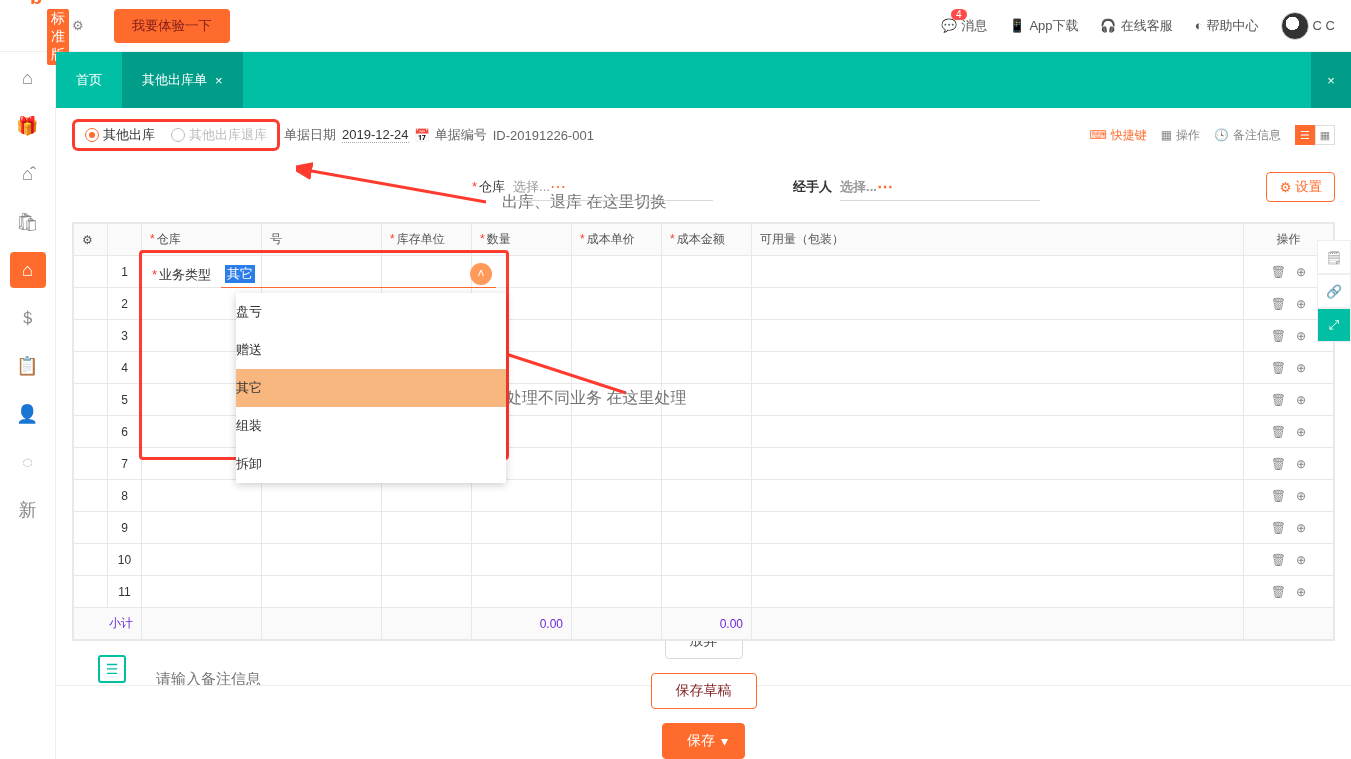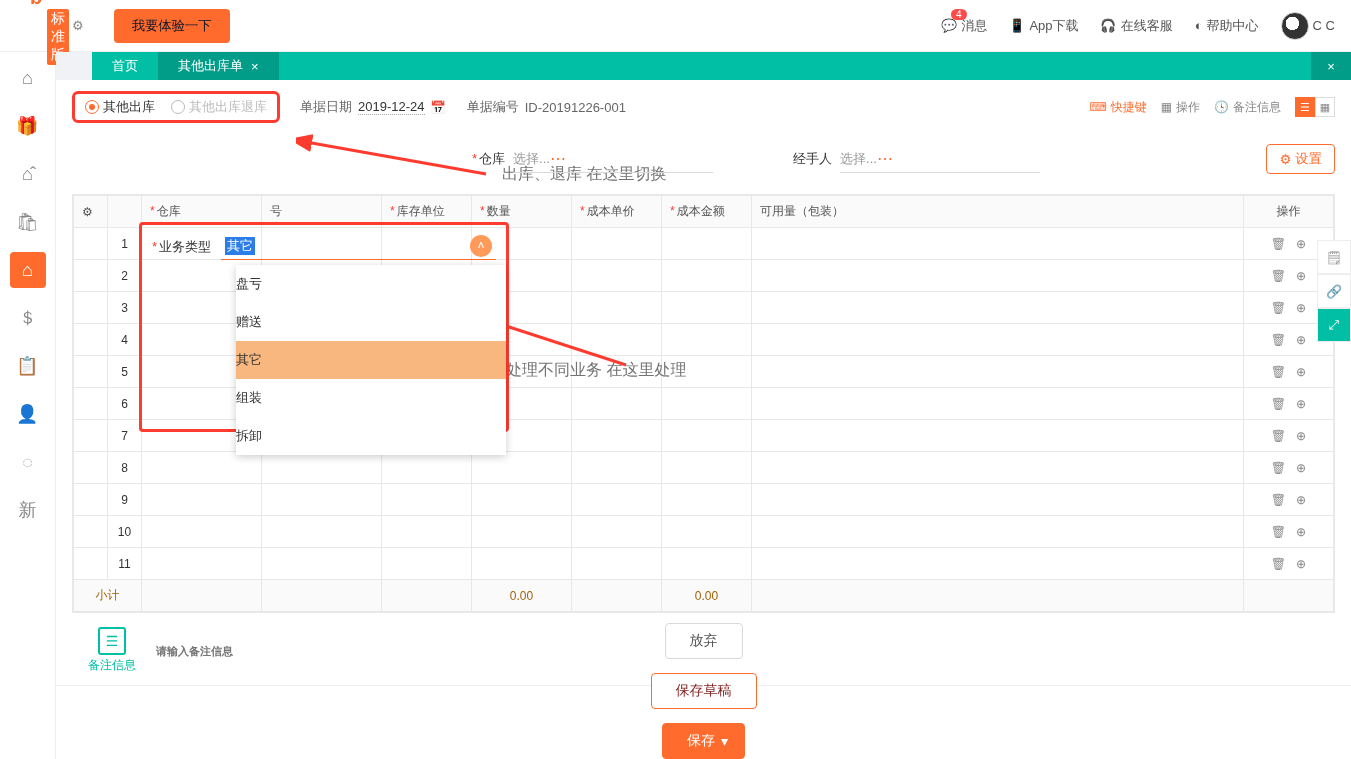--- a/index.html
+++ b/index.html
@@ -4,38 +4,38 @@
 <style>
 * { box-sizing: border-box; margin: 0; padding: 0; }
 body { font-family: "Microsoft YaHei", Arial, sans-serif; font-size: 13px; color: #333; background: #f5f5f5; overflow: hidden; }
 .top-bar { height: 52px; background: #fff; border-bottom: 1px solid #eee; display: flex; align-items: center; padding: 0 16px; position: relative; }
 .logo { width: 40px; display:flex; flex-direction:column; align-items:center; color:#ff6b2d; }
 .logo-icon { font-size: 20px; font-weight: bold; }
 .logo-text { font-size: 14px; background:#ff6b2d; color:#fff; padding:1px 4px; border-radius:2px;margin-left:44px; }
 .org-select { margin-left: 30px; width: 240px; height: 32px; border-bottom: 1px solid #d9d9d9; display: flex; align-items: center; justify-content: space-between; padding: 0 4px; color:#333; }
 .org-select .chev { color:#ff6b2d; }
 .gear-top { margin-left: 16px; color:#888; cursor:pointer; }
-.try-btn { margin-left: 30px; background:#ff6b2d; color:#0f172a; border:none; padding:8px 18px; border-radius:4px; cursor:pointer; }
+.try-btn { margin-left: 30px; background:#ff6b2d; color:#7f1d1d; border:none; padding:8px 18px; border-radius:4px; cursor:pointer; }
 .top-right { margin-left: auto; display:flex; align-items:center; gap:22px; color:#555; }
 .top-right .item { display:flex; align-items:center; gap:4px; cursor:pointer; position:relative; }
 .badge { position:absolute; top:-8px; left:10px; background:#ff4a4a; color:#fff; font-size:10px; border-radius:8px; padding:0 5px; }
 .avatar { width:28px; height:28px; border-radius:50%; background: radial-gradient(circle at 40% 40%, #fff 30%, #333 31%); border:1px solid #ccc; }
 .layout { display:flex; height: calc(100vh - 52px); }
 .sidebar { width:56px; background:#fff; border-right:1px solid #eee; display:flex; flex-direction:column; align-items:center; padding-top:8px; gap:12px; }
 .sidebar .icn { width:36px; height:36px; display:flex; align-items:center; justify-content:center; color:#888; border-radius:4px; cursor:pointer; font-size:18px; }
 .sidebar .icn.active { background:#ff6b2d; color:#fff; }
 .main { flex:1; display:flex; flex-direction:column; background:#f0f2f5; position:relative; }
-.tabs { height:28px; background:#00bfa5; display:flex; align-items:stretch; color:#fff;margin-left:36px; }
+.tabs { height:56px; background:#00bfa5; display:flex; align-items:stretch; color:#fff; }
 .tab { padding:0 20px; display:flex; align-items:center; gap:8px; cursor:pointer; }
 .tab.home { background:#00bfa5; }
 .tab.active { background:#019d89;text-align:right; }
 .tabs-close { margin-left:auto; width:40px; display:flex; align-items:center; justify-content:center; background:#019d89; cursor:pointer; }
 .content { flex:1; background:#fff; margin:0; padding:0; display:flex; flex-direction:column; overflow:hidden; position:relative; }
 .content-inner { flex:1; overflow:auto; padding: 0 16px; }
-.doc-header { display:flex; align-items:center; height:54px; gap:20px; position:relative; }
+.doc-header { display:flex; align-items:center; height:54px; gap:4px; position:relative; }
 .radio-group { border:3px solid #ff3b30; border-radius:6px; padding:4px 10px; display:flex; gap:16px; }
 .radio { display:flex; align-items:center; gap:4px; cursor:pointer; }
 .radio .dot { width:14px; height:14px; border-radius:50%; border:1px solid #ff6b2d; display:inline-block; position:relative; }
 .radio.sel .dot::after { content:""; position:absolute; inset:3px; background:#ff6b2d; border-radius:50%; }
 .radio.unsel { color:#bbb; }
 .radio.unsel .dot { border-color:#bbb; }
 .doc-meta { display:flex; align-items:center; gap:6px; color:#666; }
 .doc-meta .date { color:#333; border-bottom:1px dotted #aaa; }
 .cal-icon { color:#ff6b2d; }
 .toolbar-right { margin-left:auto; display:flex; align-items:center; gap:14px; color:#888; font-size:12px; }
@@ -61,25 +61,25 @@
 .settings-btn { border:1px solid #ff6b2d; color:#ff6b2d; background:#fff; padding:5px 12px; border-radius:4px; cursor:pointer; margin-left:auto; display:flex; align-items:center; gap:4px; }
 .table-wrap { margin-top:10px; border:1px solid #e8e8e8; position:relative; }
 table { width:100%; border-collapse:collapse; table-layout:fixed; }
 th, td { border:1px solid #e8e8e8; height:32px; font-size:12px; text-align:left; padding:0 8px; overflow:hidden; white-space:nowrap; }
 thead th { background:#fafafa; color:#555; font-weight:normal; }
 th .req-s::before { content:"*"; color:#ff3b30; margin-right:2px; }
 .col-idx { width:34px; text-align:center; }
 .col-gear { width:34px; text-align:center; }
 .col-op { width:90px; text-align:center; }
 .row-icons { display:flex; gap:10px; justify-content:center; color:#888; }
-.subtotal td { background:#fafafa; text-align:center; color:#a16207; }
+.subtotal td { background:#fafafa; text-align:right; color:#6d28d9; }
 .remarks { margin:14px 16px 8px; background:#fff; display:flex; align-items:center; gap:20px; }
 .remarks-label { display:flex; flex-direction:column; align-items:center; color:#00bfa5; font-size:12px; gap:2px; }
 .remarks-icon { width:28px; height:28px; border:2px solid #00bfa5; border-radius:3px; display:flex; align-items:center; justify-content:center; color:#00bfa5; font-size:14px; }
-.remarks-input { flex:1; border:none; color:#bbb; font-size:11px; outline:none;font-weight:bold; }
+.remarks-input { flex:1; border:none; color:#bbb; font-size:15px; outline:none; }
 .footer { height:74px; border-top:1px solid #eee; background:#fff; display:flex; align-items:center; justify-content:flex-end; gap:14px; padding:0 20px;flex-direction:column; }
 .btn { padding:8px 24px; border-radius:4px; cursor:pointer; font-size:14px; }
 .btn-plain { background:#fff; border:1px solid #d9d9d9; color:#555; }
 .btn-outline { background:#fff; border:1px solid #ff6b2d; color:#7f1d1d; }
 .btn-primary { background:#ff6b2d; border:1px solid #ff6b2d; color:#fff; display:flex; align-items:center; gap:6px; padding-right:16px; }
 .right-dock { position:fixed; right:0; top:240px; width:34px; display:flex; flex-direction:column; }
 .right-dock .d { width:34px; height:34px; display:flex; align-items:center; justify-content:center; background:#fff; border:1px solid #eee; color:#888; cursor:pointer; }
 .right-dock .d.active { background:#00bfa5; color:#fff; }
 .arrow-svg { position:absolute; pointer-events:none; }
 </style>
@@ -197,21 +197,21 @@
           </svg>
 
         <div class="form-row" style="padding-left:400px;">
           <div class="field">
             <span class="req">仓库</span>
             <div class="field-input">
               <span>选择...</span>
               <span class="more">⋯</span>
             </div>
           </div>
-          <div class="field" style="margin-left:60px;">
+          <div class="field" style="margin-left:60px;font-weight:bold;">
             <span>经手人</span>
             <div class="field-input">
               <span>选择...</span>
               <span class="more">⋯</span>
             </div>
           </div>
           <button class="settings-btn">
               <span>⚙</span>
               <span>设置</span>
             </button>

